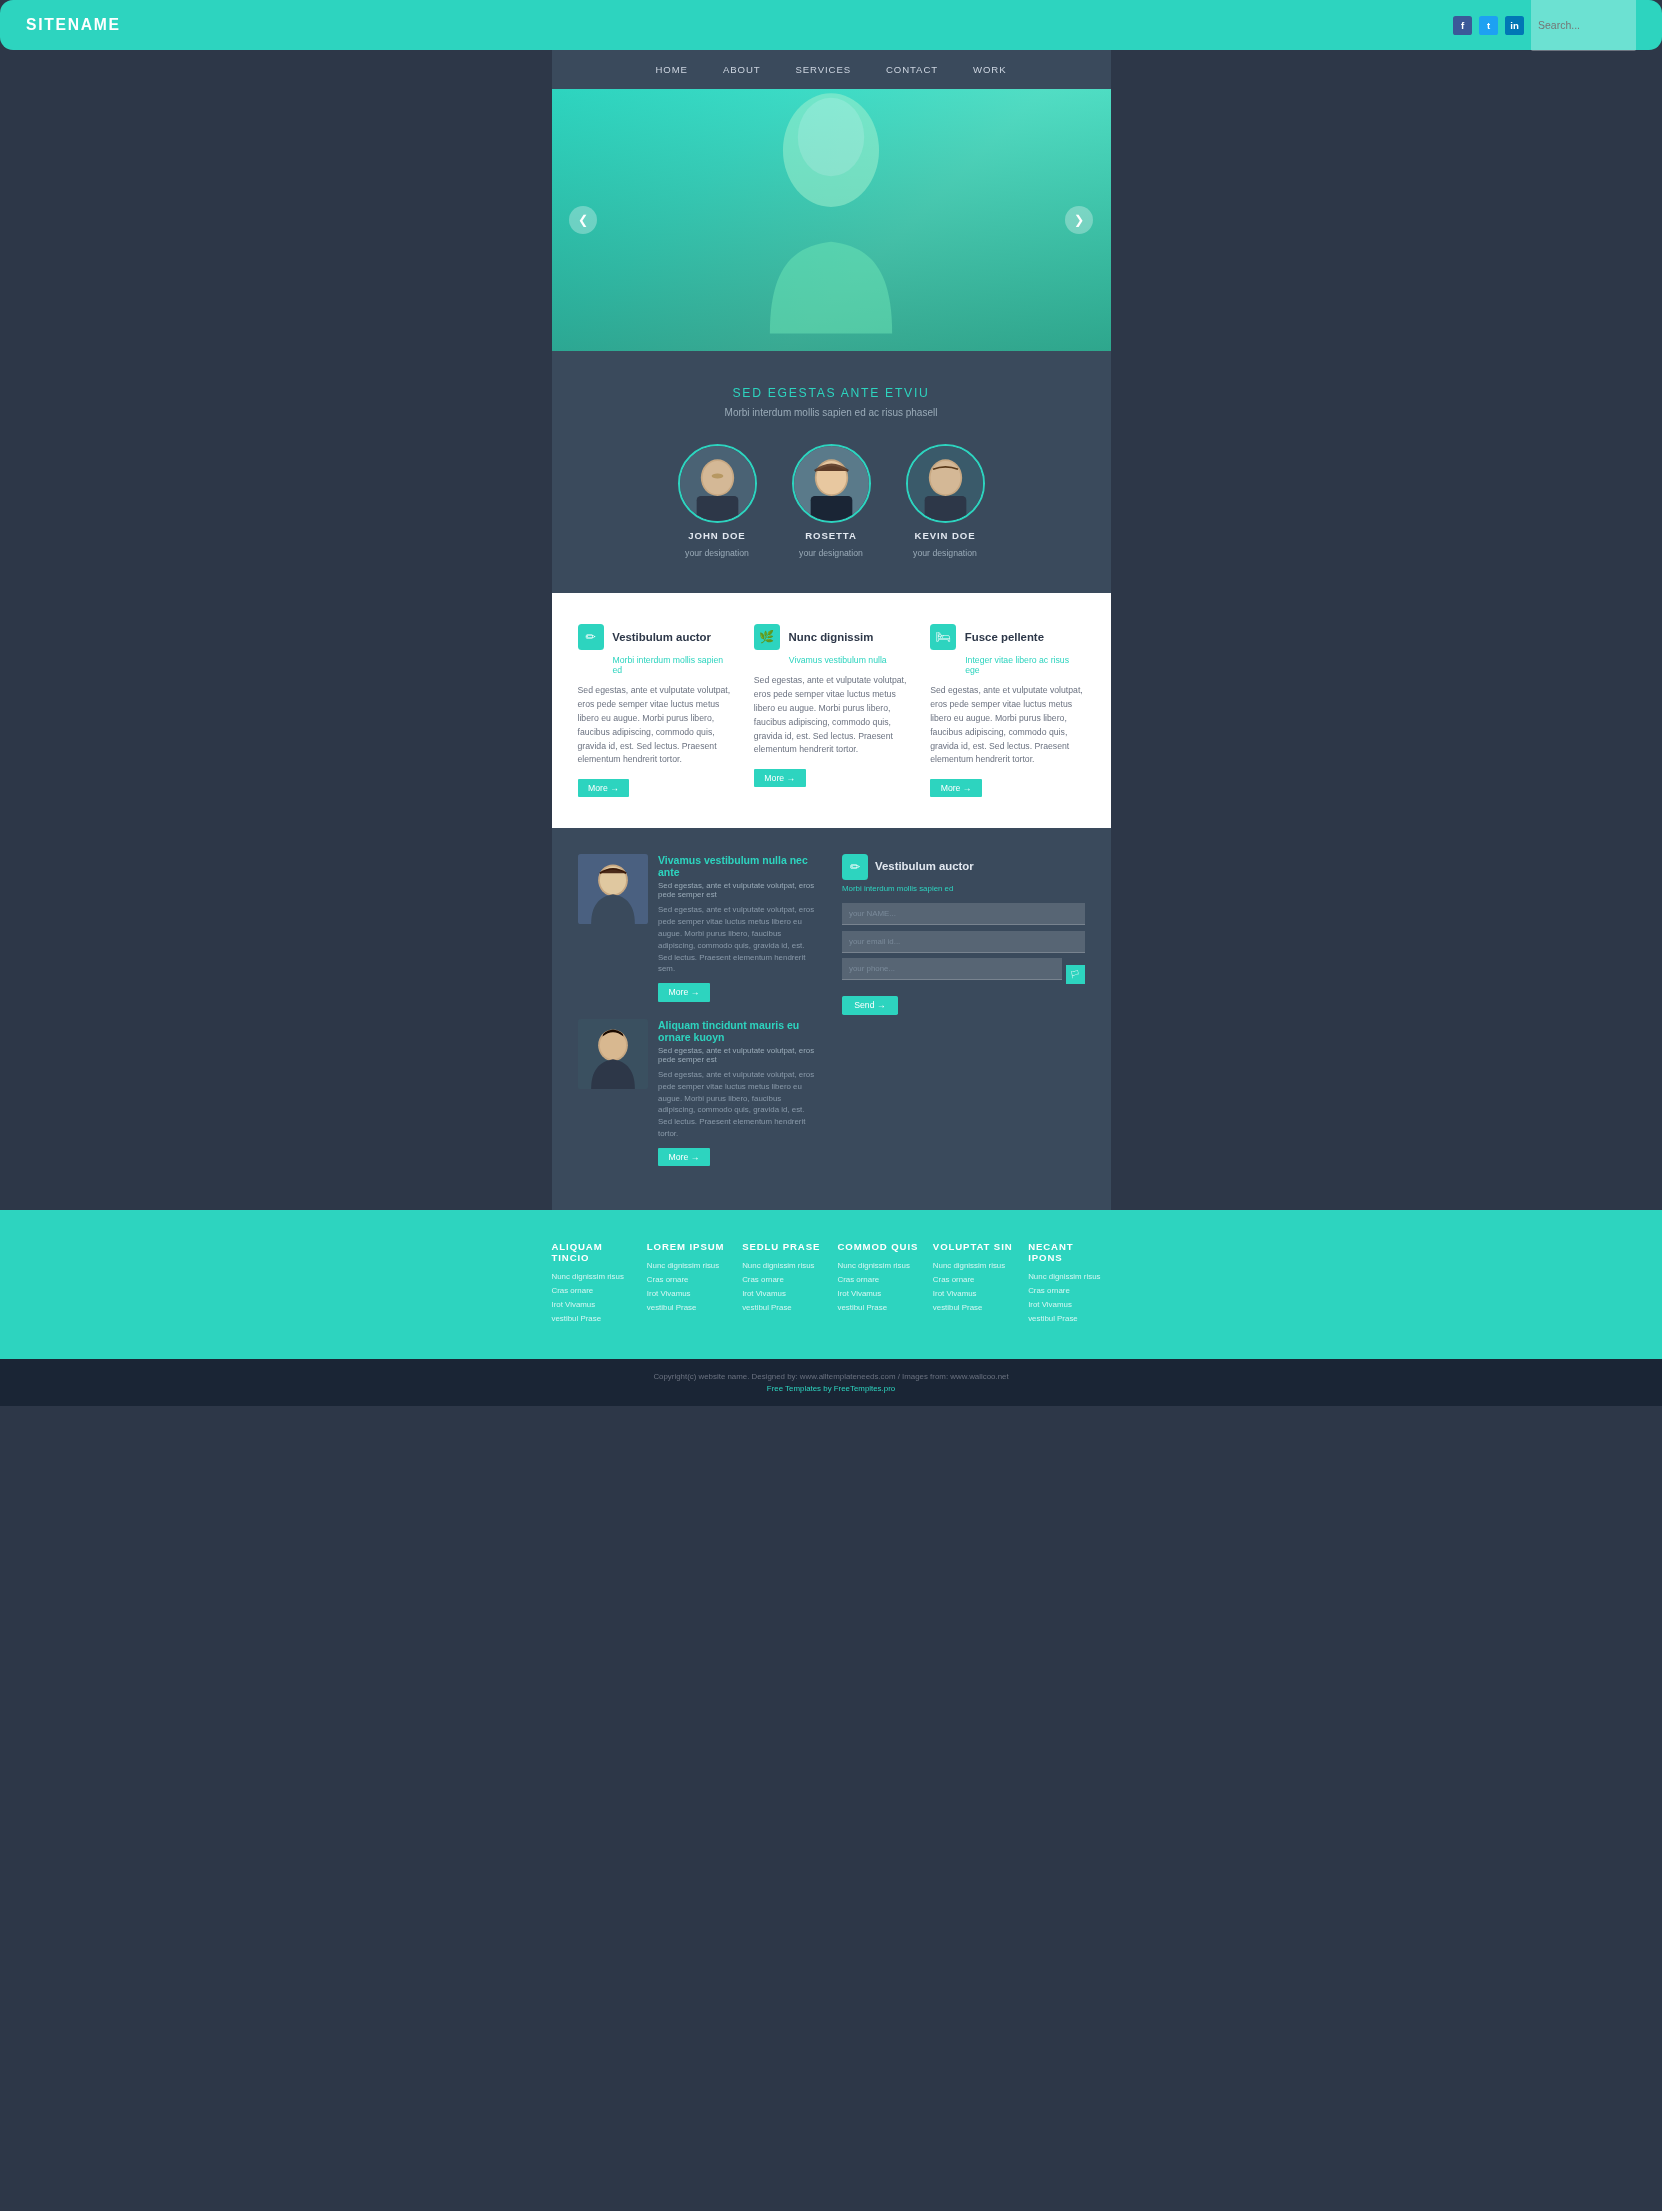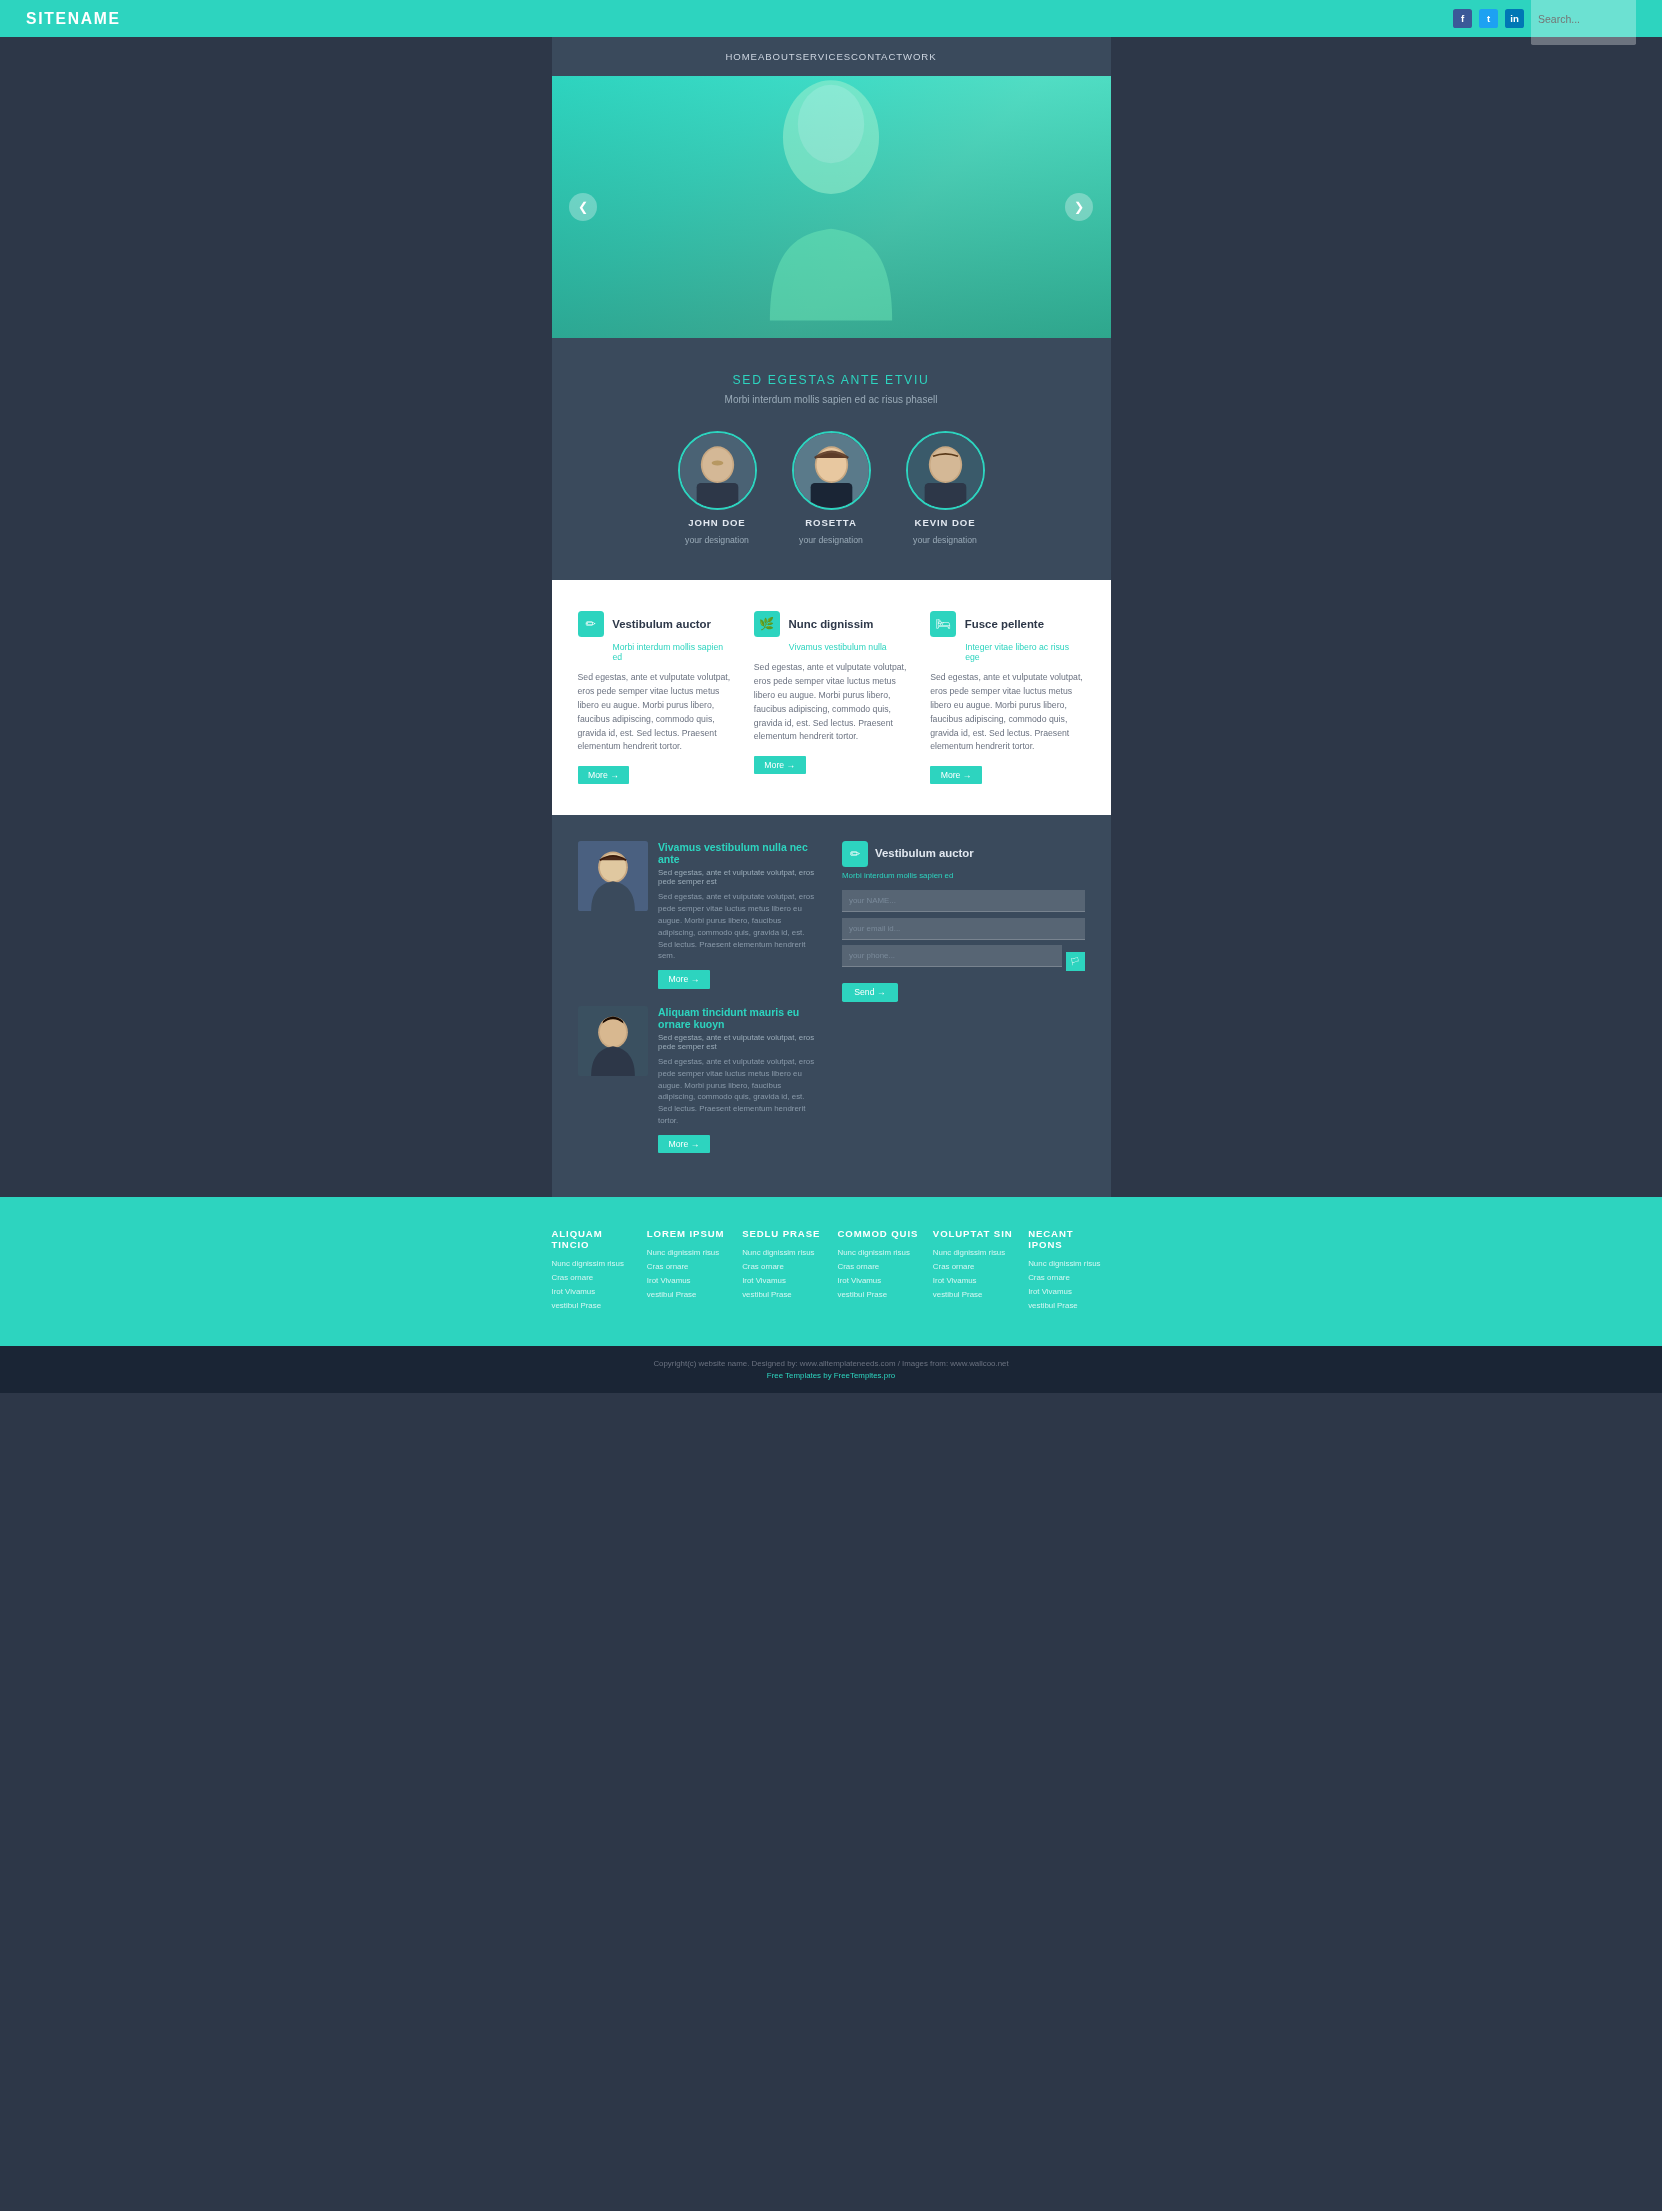--- a/index.html
+++ b/index.html
@@ -1,25 +1,26 @@
 <!DOCTYPE html>
 <html style="font-size:14px"><head>
   <meta charset="utf-8">
   <style>
     * { margin: 0; padding: 0; box-sizing: border-box; }
     body { font-family: Arial, sans-serif; background: #2d3748; width: 1662px; }
 
     
     .top-bar {
       background: #2dd4bf;
-      height: 37px;
+      height: 50px;
       display: flex;
       align-items: center;
       justify-content: space-between;
       padding: 0 26px;
+      border-radius: 13px;
     }
     .top-bar .sitename {
       color: white;
       font-size: 15.7px;
       font-weight: bold;
       letter-spacing: 1.7px;
     }
     .top-bar .social-search {
       display: flex;
       align-items: center;
@@ -54,20 +55,21 @@
       background: #2d3748;
     }
 
     
     .nav-bar {
       background: #3a4a5c;
       height: 39px;
       display: flex;
       align-items: center;
       justify-content: center;
+      gap: 35px;
     }
     .nav-item {
       color: #cdd5e0;
       font-size: 9.6px;
       letter-spacing: 0.9px;
       text-transform: uppercase;
       cursor: pointer;
     }
 
     

